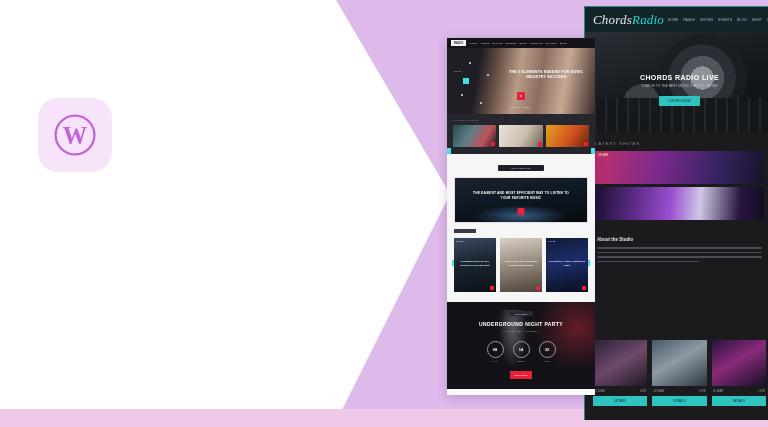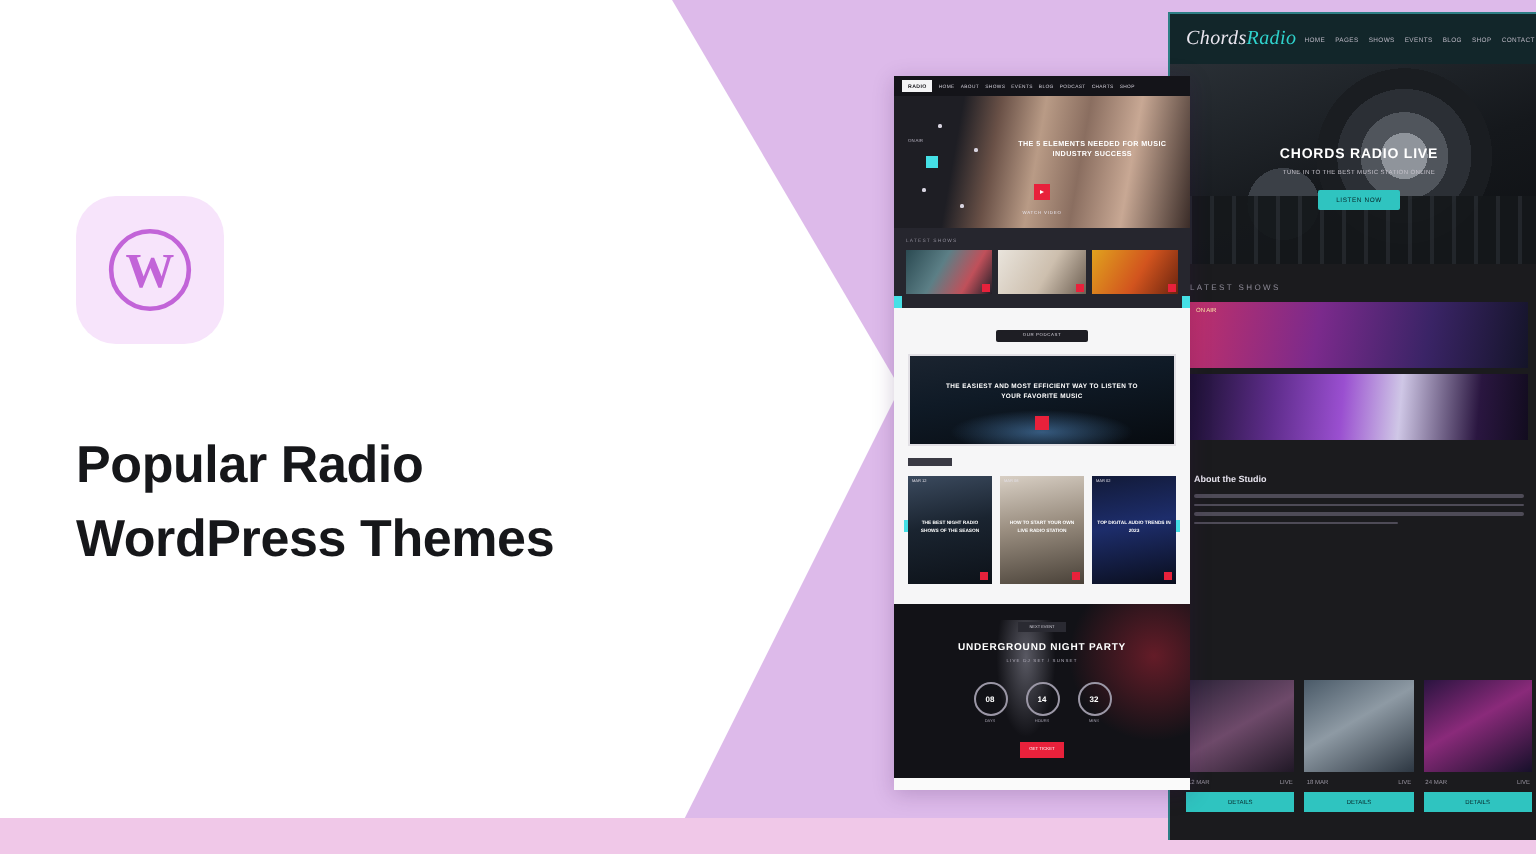--- a/index.html
+++ b/index.html
@@ -59,21 +59,21 @@
     border-left:1px solid #2e7f86;
     z-index:3;
   }
   .mr-nav{
     height:25px; background:#12262a;
     display:flex; align-items:center; padding:0 8px; gap:4px;
     position:relative;
   }
   .mr-logo{
     font-family:"Liberation Serif", serif;
-    font-style:italic; font-size:10px; color:#eae6ef;
+    font-style:italic; font-size:13px; color:#eae6ef;
     letter-spacing:0.2px;
   }
   .mr-logo i{ color:#2fd3cd; font-style:italic; }
   .mr-nav-items{ display:flex; gap:5px; margin-left:auto; }
   .mr-nav-items span{ font-size:3.2px; color:#b9b6c2; letter-spacing:.2px;}
   .mr-hero{
     height:100px; position:relative; overflow:hidden;
     background:
       radial-gradient(circle at 62% 46%, #8f949b 0 9%, #50555c 9% 17%, #2b2f35 17% 26%, #1a1d21 26% 34%, transparent 34%),
       radial-gradient(circle at 30% 70%, #3b4047 0 12%, transparent 12%),
@@ -273,24 +273,20 @@
 <div class="bg-purple"></div>
 <div class="white-shape-inner"></div>
 <div class="bg-pink-strip"></div>
 
 <div class="left-content">
   <div class="wp-badge">
     <svg viewBox="0 0 64 64">
       <circle cx="32" cy="32" r="27" fill="none" stroke="#c264d8" stroke-width="3.2"></circle>
       <text x="32" y="44" text-anchor="middle" font-family="Liberation Serif, serif" font-size="34" font-weight="bold" fill="#c264d8">W</text>
     </svg>
-  </div>
-  <div class="headline">
-    <span>Popular Radio</span>
-    <span class="l2">WordPress Themes</span>
   </div>
 </div>
 
 <div class="mock mock-right">
   <div class="mr-nav">
     <div class="mr-logo">
       <span>Chords</span><i>Radio</i>
     </div>
     <div class="mr-nav-items">
       <span>HOME</span>

